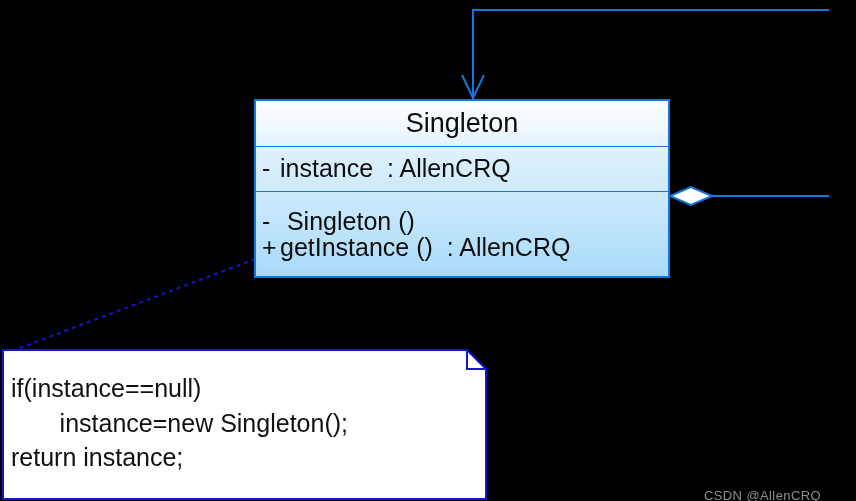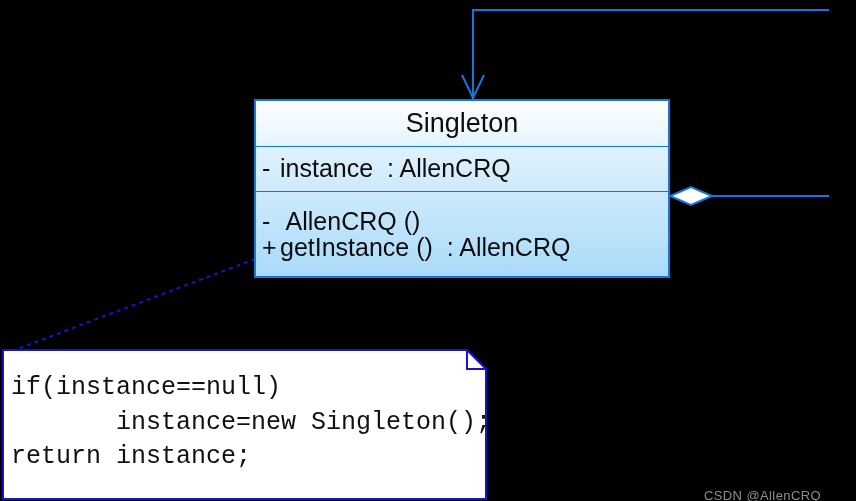--- a/index.html
+++ b/index.html
@@ -115,21 +115,20 @@
   }
   #note-text {
     position: absolute;
     left: 9px;
     top: 22px;
     width: 470px;
     font-size: 25px;
     color: #111111;
     line-height: 1.38;
     white-space: pre;
-    font-family: Liberation Mono, monospace;
   }
 
   
   #watermark {
     position: absolute;
     right: 8px;
     bottom: 6px;
     font-size: 13px;
     color: #8d8d8d;
     letter-spacing: 0.4px;
@@ -160,21 +159,21 @@
     <div id="class-attributes-compartment" class="compartment">
       <div class="member-row">
         <span class="member-vis">-</span>
         <span class="member-text">instance  : AllenCRQ</span>
       </div>
     </div>
 
     <div id="class-methods-compartment" class="compartment">
       <div class="member-row">
         <span class="member-vis">-</span>
-        <span class="member-text"> AllenCRQ ()</span>
+        <span class="member-text"> Singleton ()</span>
       </div>
       <div class="member-row">
         <span class="member-vis">+</span>
         <span class="member-text">getInstance ()  : AllenCRQ</span>
       </div>
     </div>
 
   </div>
 
   <div id="note-box">

